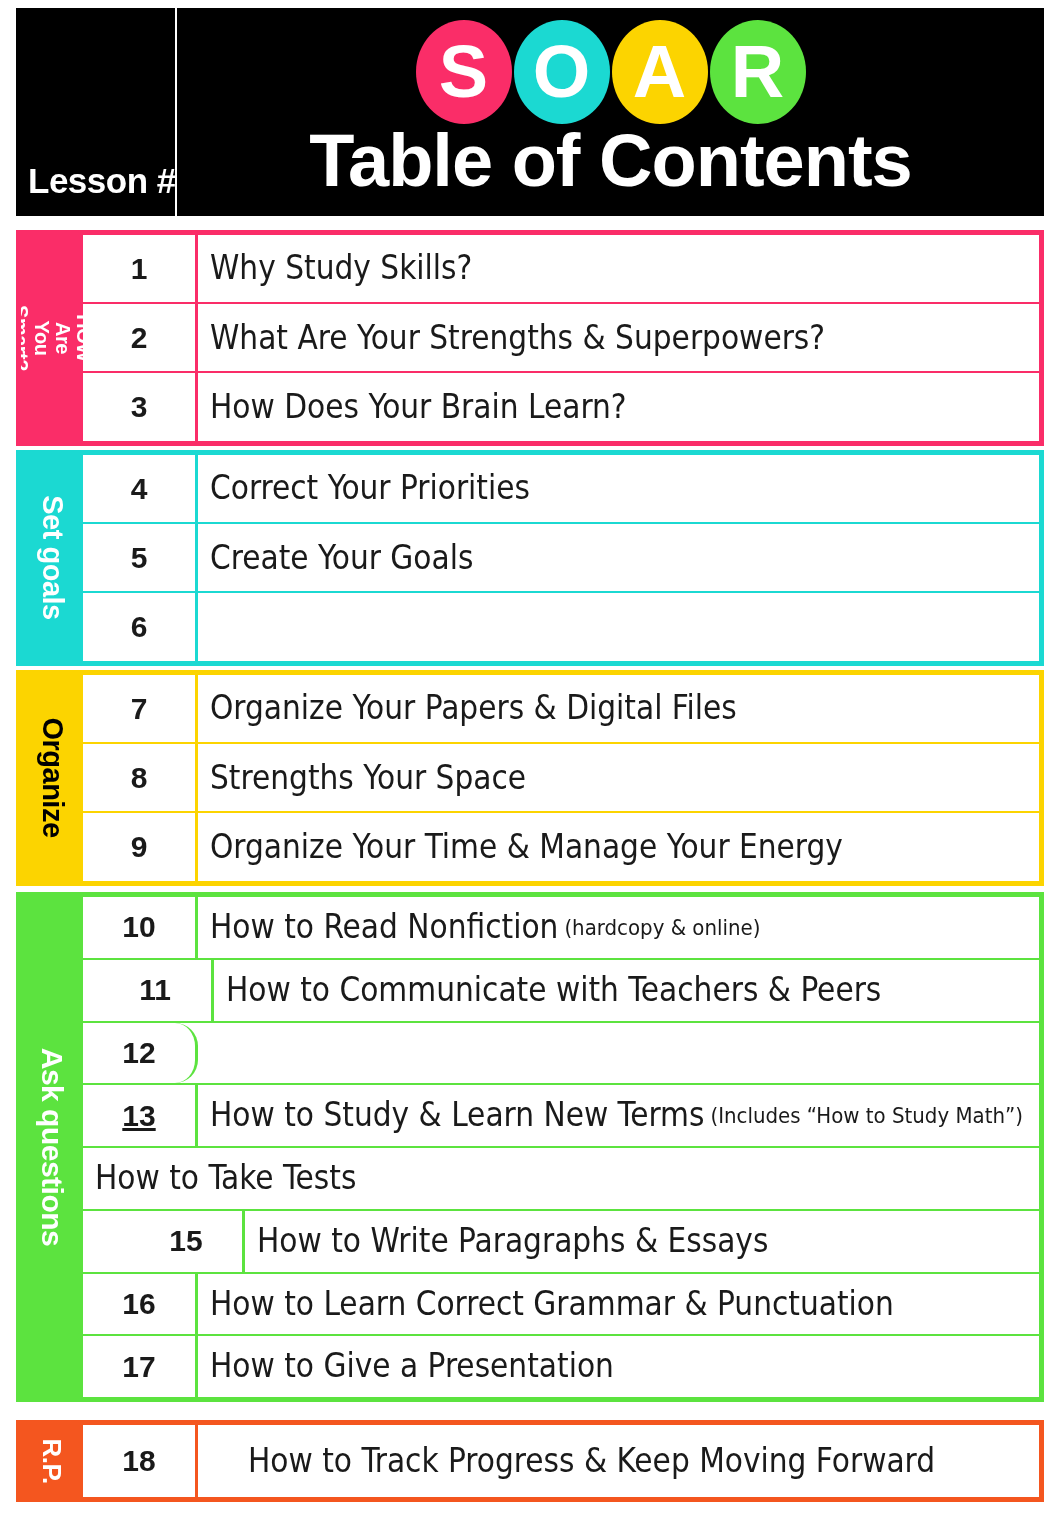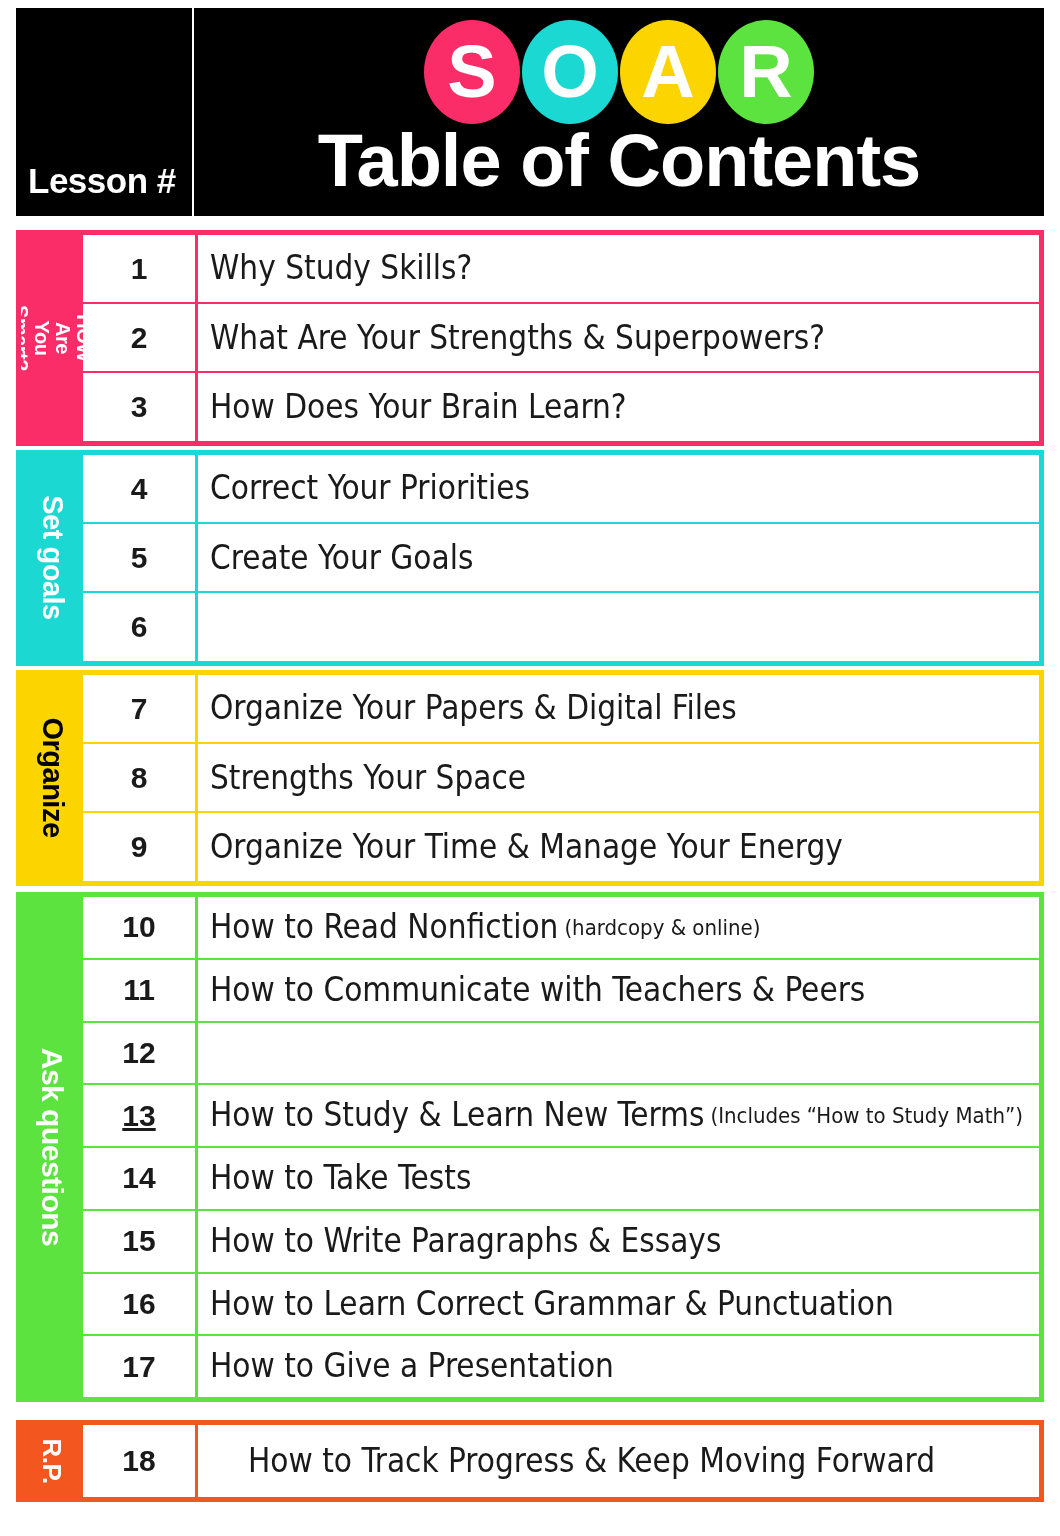--- a/index.html
+++ b/index.html
@@ -25,21 +25,21 @@
   .header {
     position: absolute;
     left: 16px;
     top: 8px;
     width: 1028px;
     height: 208px;
     display: flex;
     align-items: stretch;
   }
   .header-lesson-cell {
-    width: 178px;
+    width: 161px;
     background: #000000;
     position: relative;
     display: flex;
     align-items: flex-end;
     justify-content: flex-start;
     box-sizing: border-box;
     padding: 0 0 18px 12px;
     border-right: 2px solid #ffffff;
   }
   .header-lesson-label {
@@ -299,51 +299,48 @@
         <div class="rows">
           <div class="row" style="height: 62.5px;">
             <div class="num-cell" style="border-right-color: rgb(92, 227, 63);">
               <span>10</span>
             </div>
             <div class="title-cell">
               <span class="title-text">How to Read Nonfiction</span>
               <span class="title-note">(hardcopy &amp; online)</span>
             </div>
           </div>
-          <div class="row" style="height: 62.5px; border-top-color: rgb(92, 227, 63);">
+          <div class="row" style="height: 62.5px; border-top-color: rgb(92, 227, 63); padding-left: 16px;">
             <div class="num-cell" style="border-right-color: rgb(92, 227, 63);">
               <span>11</span>
             </div>
             <div class="title-cell">
               <span class="title-text">How to Communicate with Teachers &amp; Peers</span>
             </div>
           </div>
           <div class="row" style="height: 62.5px; border-top-color: rgb(92, 227, 63);">
-            <div class="num-cell" style="border-right-color: rgb(92, 227, 63);">
+            <div class="num-cell" style="border-right-color: rgb(92, 227, 63); border-radius: 23px;">
               <span>12</span>
             </div>
           </div>
           <div class="row" style="height: 62.5px; border-top-color: rgb(92, 227, 63);">
             <div class="num-cell" style="border-right-color: rgb(92, 227, 63); text-decoration: underline;">
               <span>13</span>
             </div>
             <div class="title-cell">
               <span class="title-text">How to Study &amp; Learn New Terms</span>
               <span class="title-note">(Includes “How to Study Math”)</span>
             </div>
           </div>
           <div class="row" style="height: 62.5px; border-top-color: rgb(92, 227, 63);">
-            <div class="num-cell" style="border-right-color: rgb(92, 227, 63);">
-              <span>14</span>
-            </div>
             <div class="title-cell">
               <span class="title-text">How to Take Tests</span>
             </div>
           </div>
-          <div class="row" style="height: 62.5px; border-top-color: rgb(92, 227, 63);">
+          <div class="row" style="height: 62.5px; border-top-color: rgb(92, 227, 63); padding-left: 47px;">
             <div class="num-cell" style="border-right-color: rgb(92, 227, 63);">
               <span>15</span>
             </div>
             <div class="title-cell">
               <span class="title-text">How to Write Paragraphs &amp; Essays</span>
             </div>
           </div>
           <div class="row" style="height: 62.5px; border-top-color: rgb(92, 227, 63);">
             <div class="num-cell" style="border-right-color: rgb(92, 227, 63);">
               <span>16</span>

